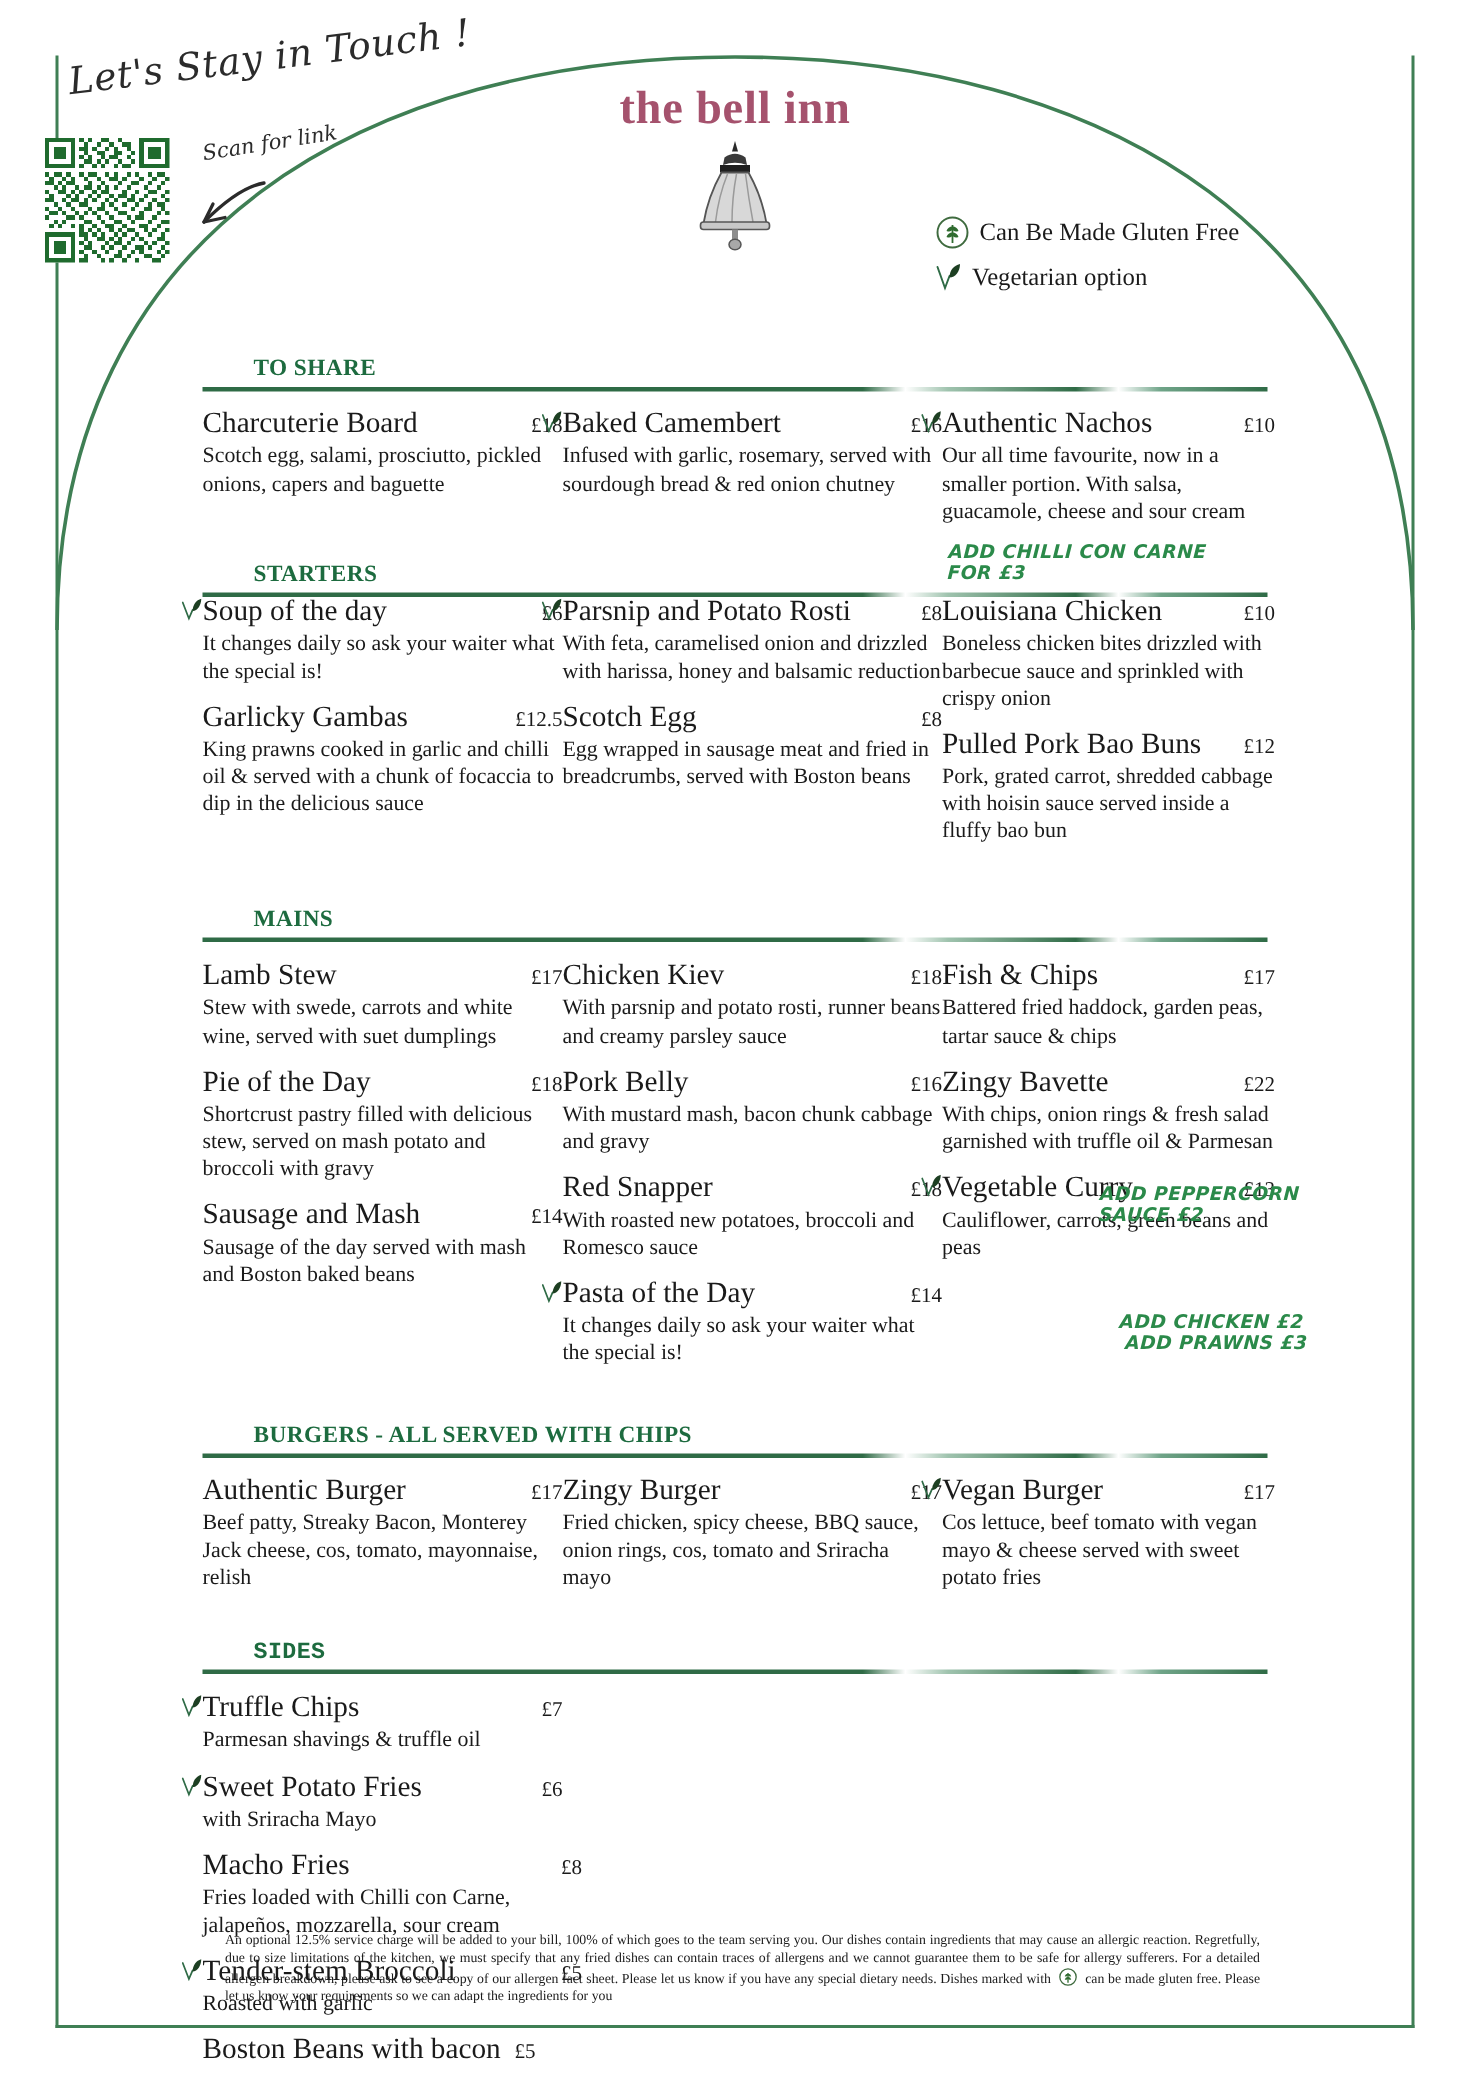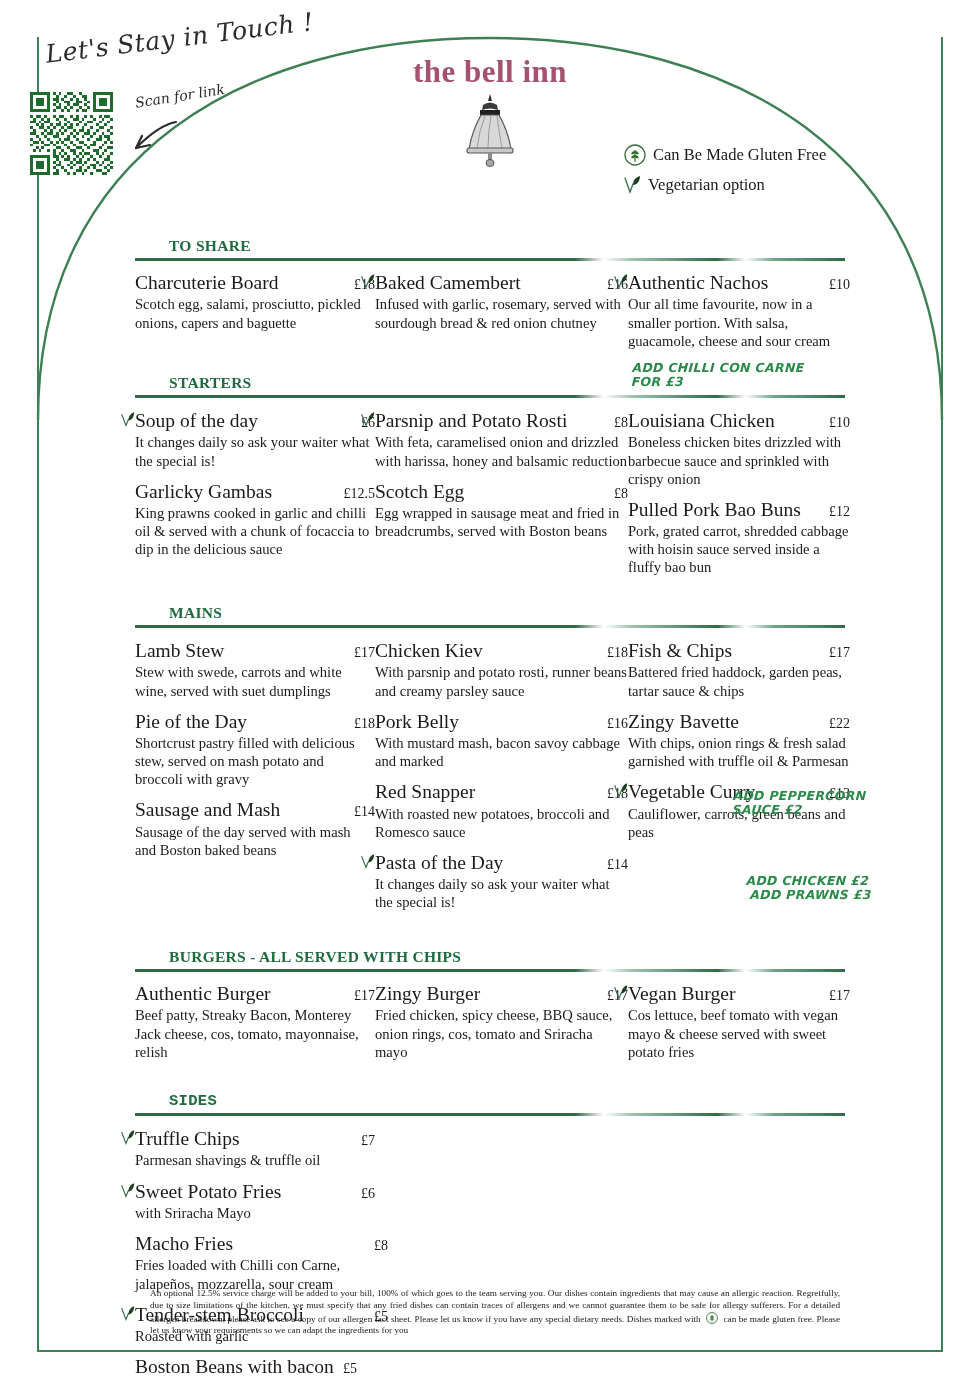--- a/index.html
+++ b/index.html
@@ -412,21 +412,21 @@
               <span class="iprice">£10</span>
             </div>
             <div class="idesc">Our all time favourite, now in a smaller portion. With salsa, guacamole, cheese and sour cream</div>
           </div>
         </div>
       </div>
       <div class="sect" style="top: 374px;">
         <div class="sect-title">STARTERS</div>
         <div class="rule"></div>
       </div>
-      <div class="cols" style="top: 410px;">
+      <div class="cols" style="top: 397px;">
         <div class="col c1">
           <div class="item">
             <div class="item-head">
               <svg class="vmark" viewBox="0 0 17 19">
                 <path d="M1 3 L6 16 L9 9" fill="none" stroke="#2f6b46" stroke-width="1.4" stroke-linecap="round"></path>
                 <path d="M9 10 C9 5, 12 1, 16 0 C16 5, 13 10, 9 10 Z" fill="#1d3f22"></path>
               </svg>
               <span class="iname">Soup of the day</span>
               <span class="dots"></span>
               <span class="iprice">£6</span>
@@ -522,21 +522,21 @@
               <span class="iprice">£18</span>
             </div>
             <div class="idesc">With parsnip and potato rosti, runner beans and creamy parsley sauce</div>
           </div>
           <div class="item">
             <div class="item-head">
               <span class="iname">Pork Belly</span>
               <span class="dots"></span>
               <span class="iprice">£16</span>
             </div>
-            <div class="idesc">With mustard mash, bacon  savoy cabbage and marked</div>
+            <div class="idesc">With mustard mash, bacon  chunk cabbage and gravy</div>
           </div>
           <div class="item">
             <div class="item-head">
               <span class="iname">Red Snapper</span>
               <span class="dots"></span>
               <span class="iprice">£18</span>
             </div>
             <div class="idesc">With roasted new potatoes, broccoli and Romesco sauce</div>
           </div>
           <div class="item">

